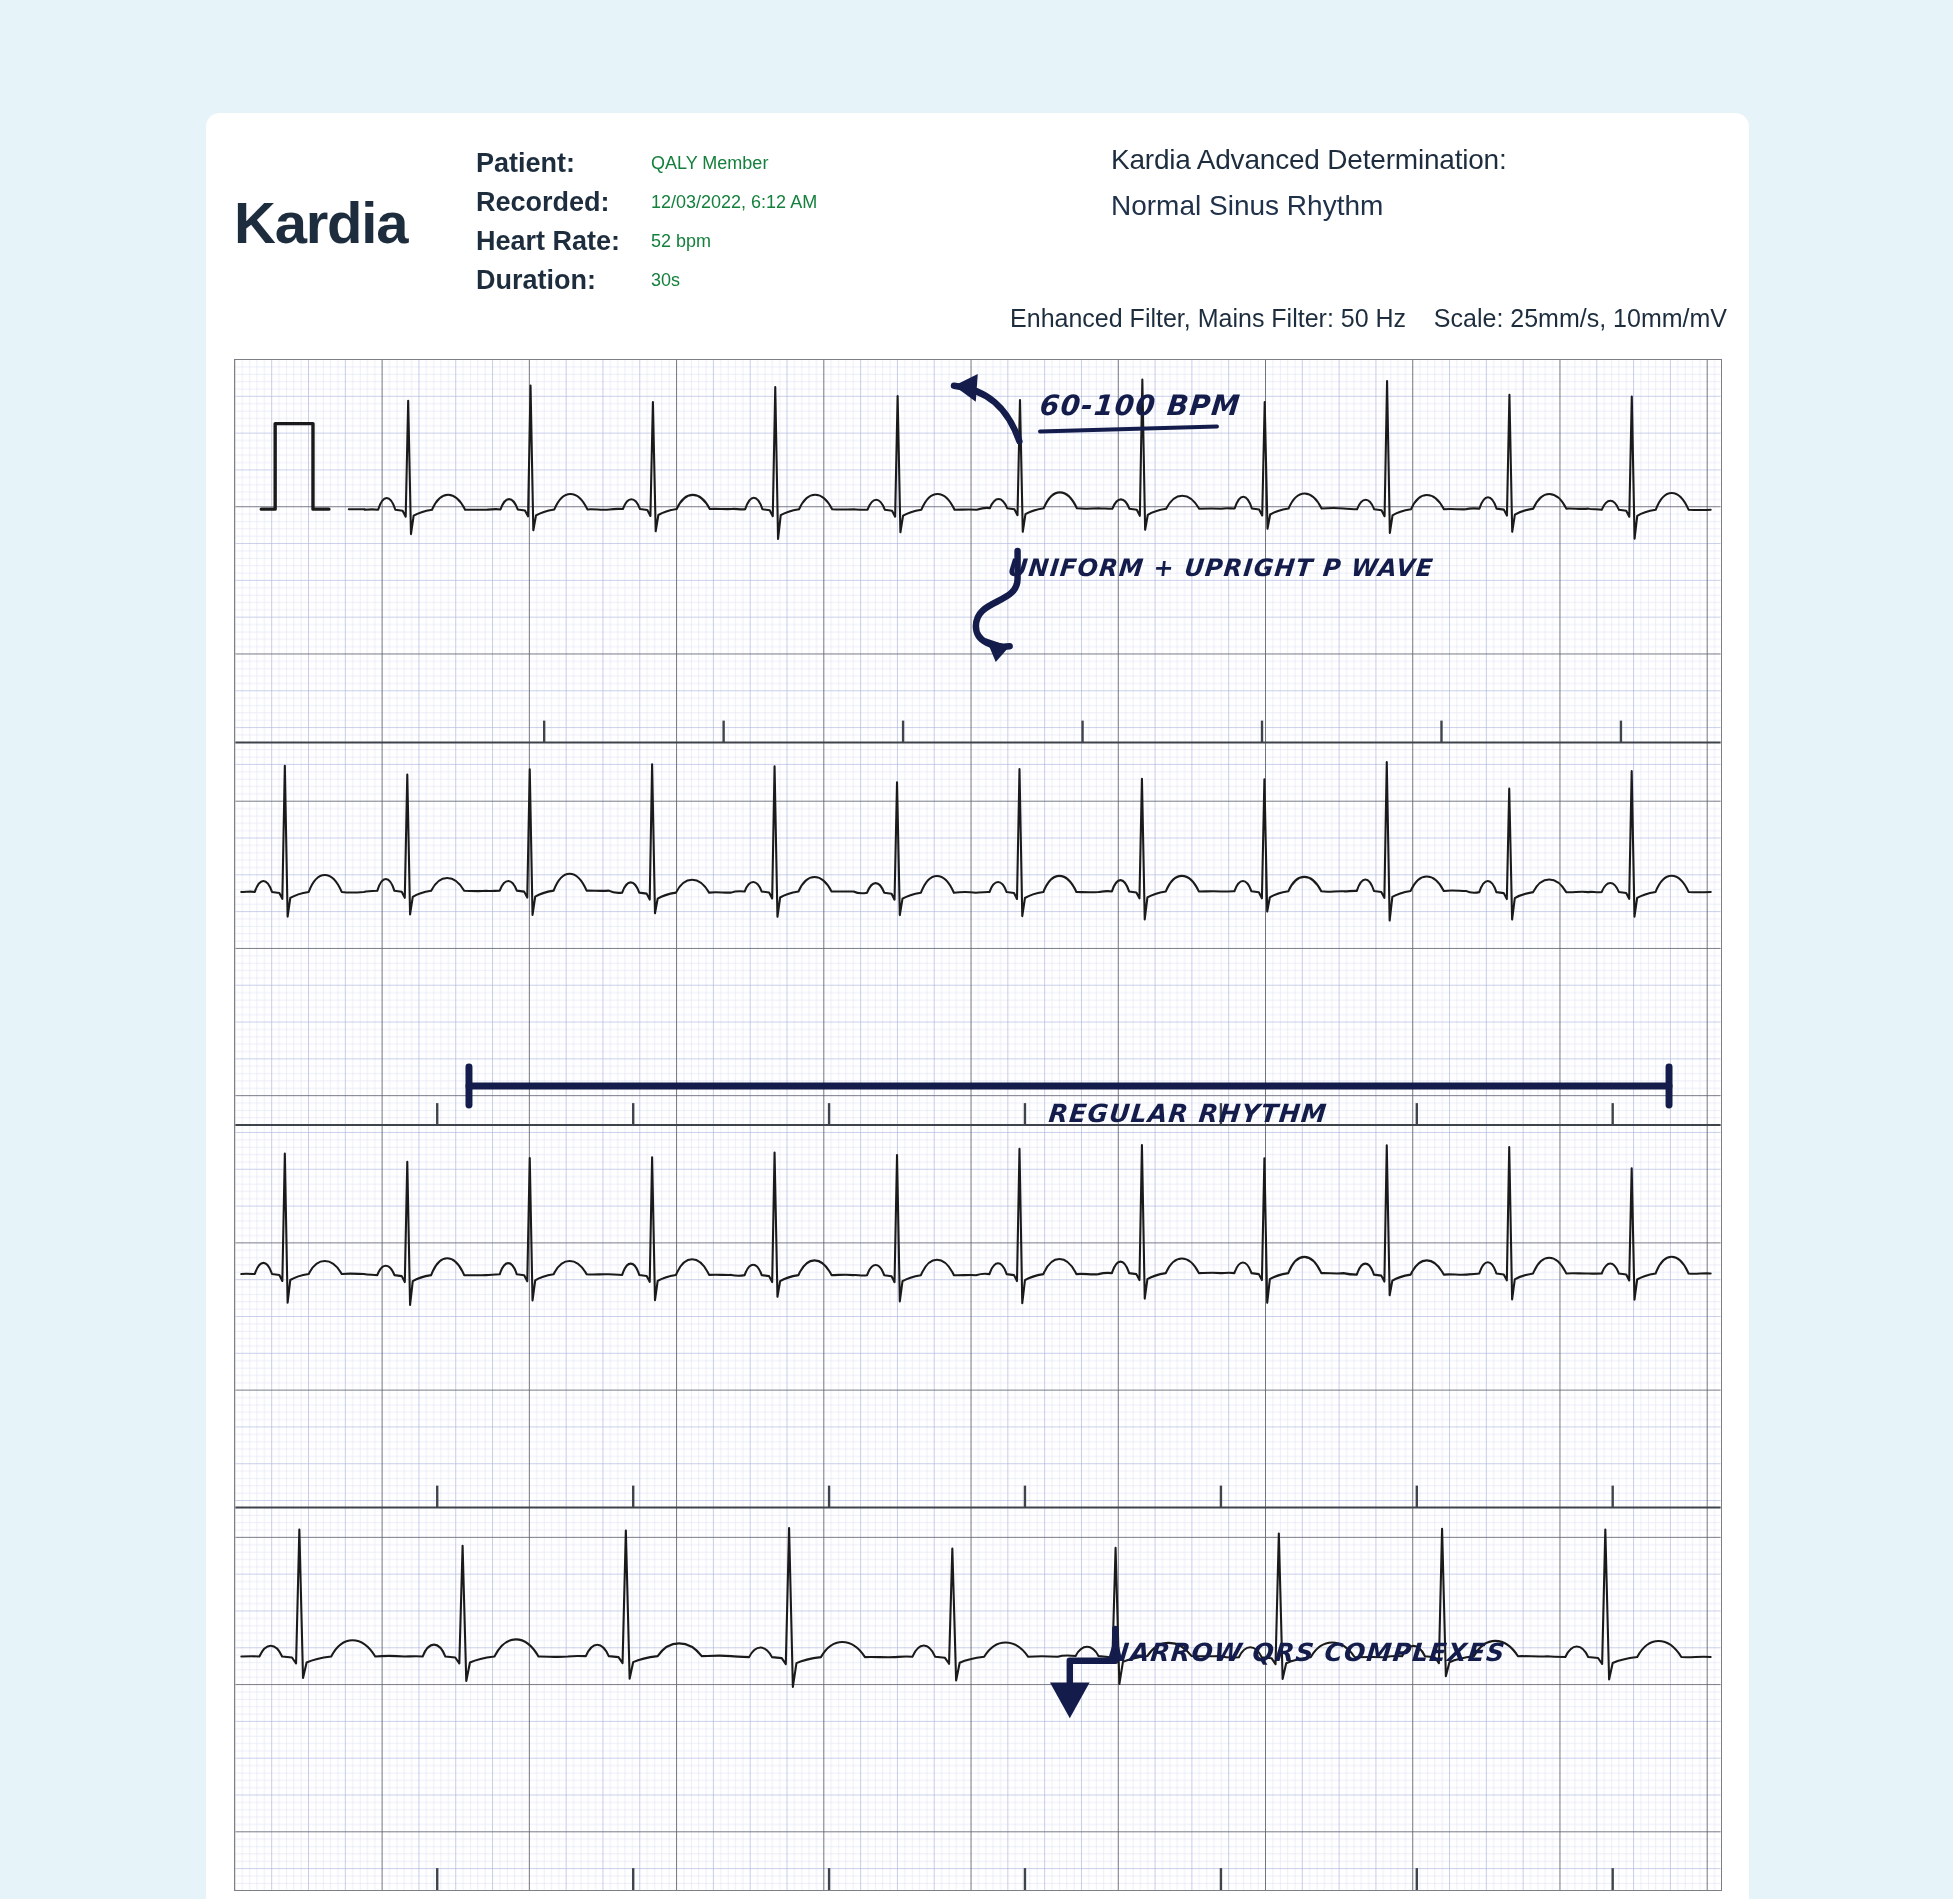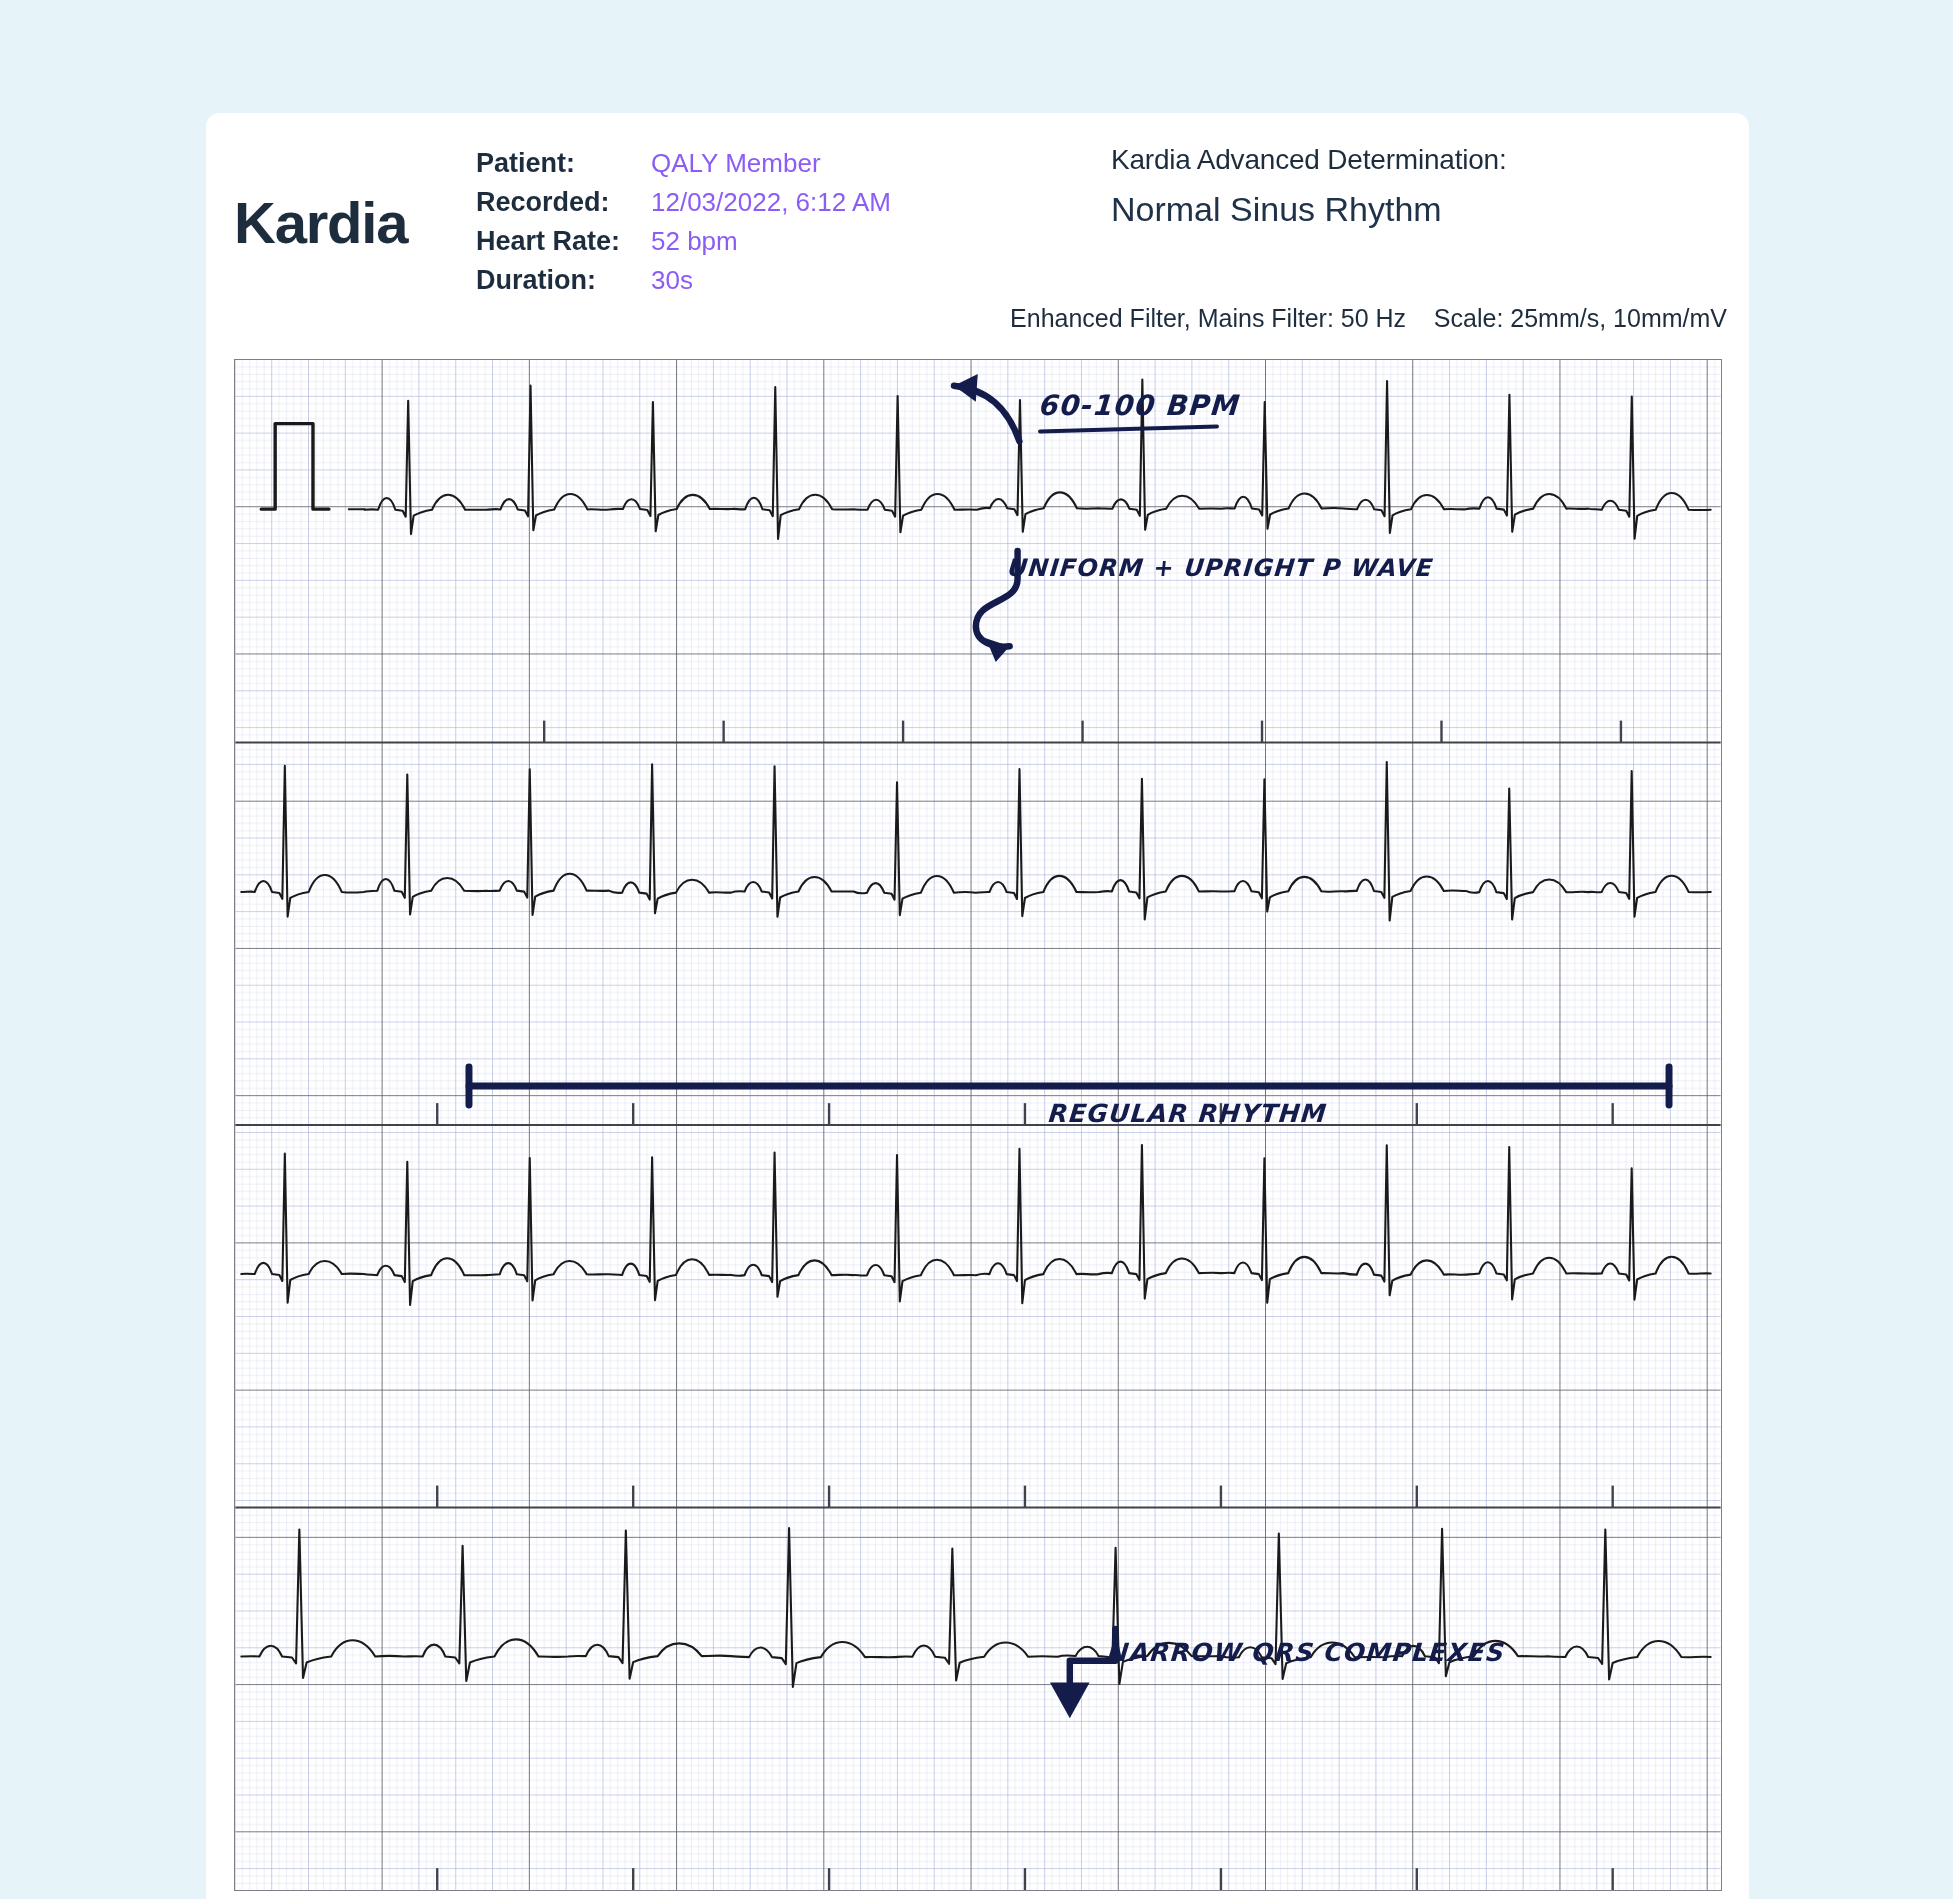--- a/index.html
+++ b/index.html
@@ -58,39 +58,39 @@
     align-items: center;
     height: 39px;
   }
   .meta-label {
     width: 175px;
     font-size: 27px;
     font-weight: 700;
     color: #1d2d3e;
   }
   .meta-value {
-    font-size: 26px;
+    font-size: 18px;
     font-weight: 400;
-    color: #8b5cf6;
+    color: #15803d;
   }
 
   #determination {
     position: absolute;
     left: 905px;
     top: 31px;
   }
   #det-title {
     font-size: 28px;
     font-weight: 400;
     color: #1d2d3e;
     letter-spacing: -0.2px;
   }
   #det-value {
     margin-top: 14px;
-    font-size: 34px;
+    font-size: 28px;
     color: #20314a;
   }
 
   #filterline {
     position: absolute;
     right: 22px;
     top: 191px;
     font-size: 25px;
     color: #1d2d3e;
     white-space: pre;

